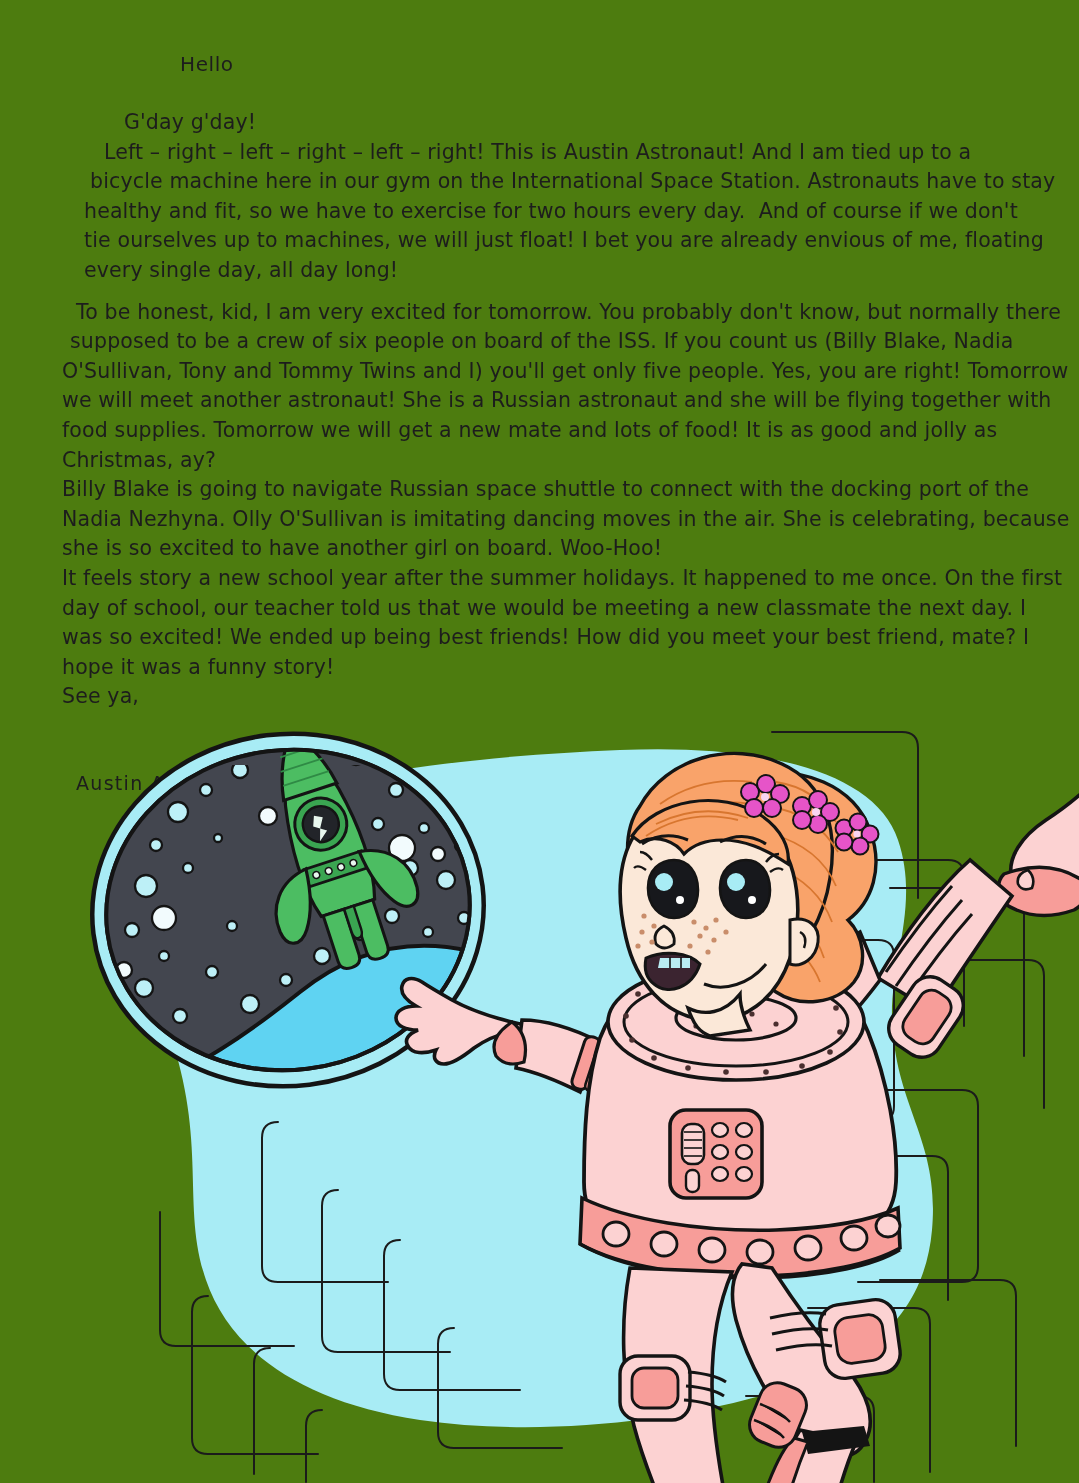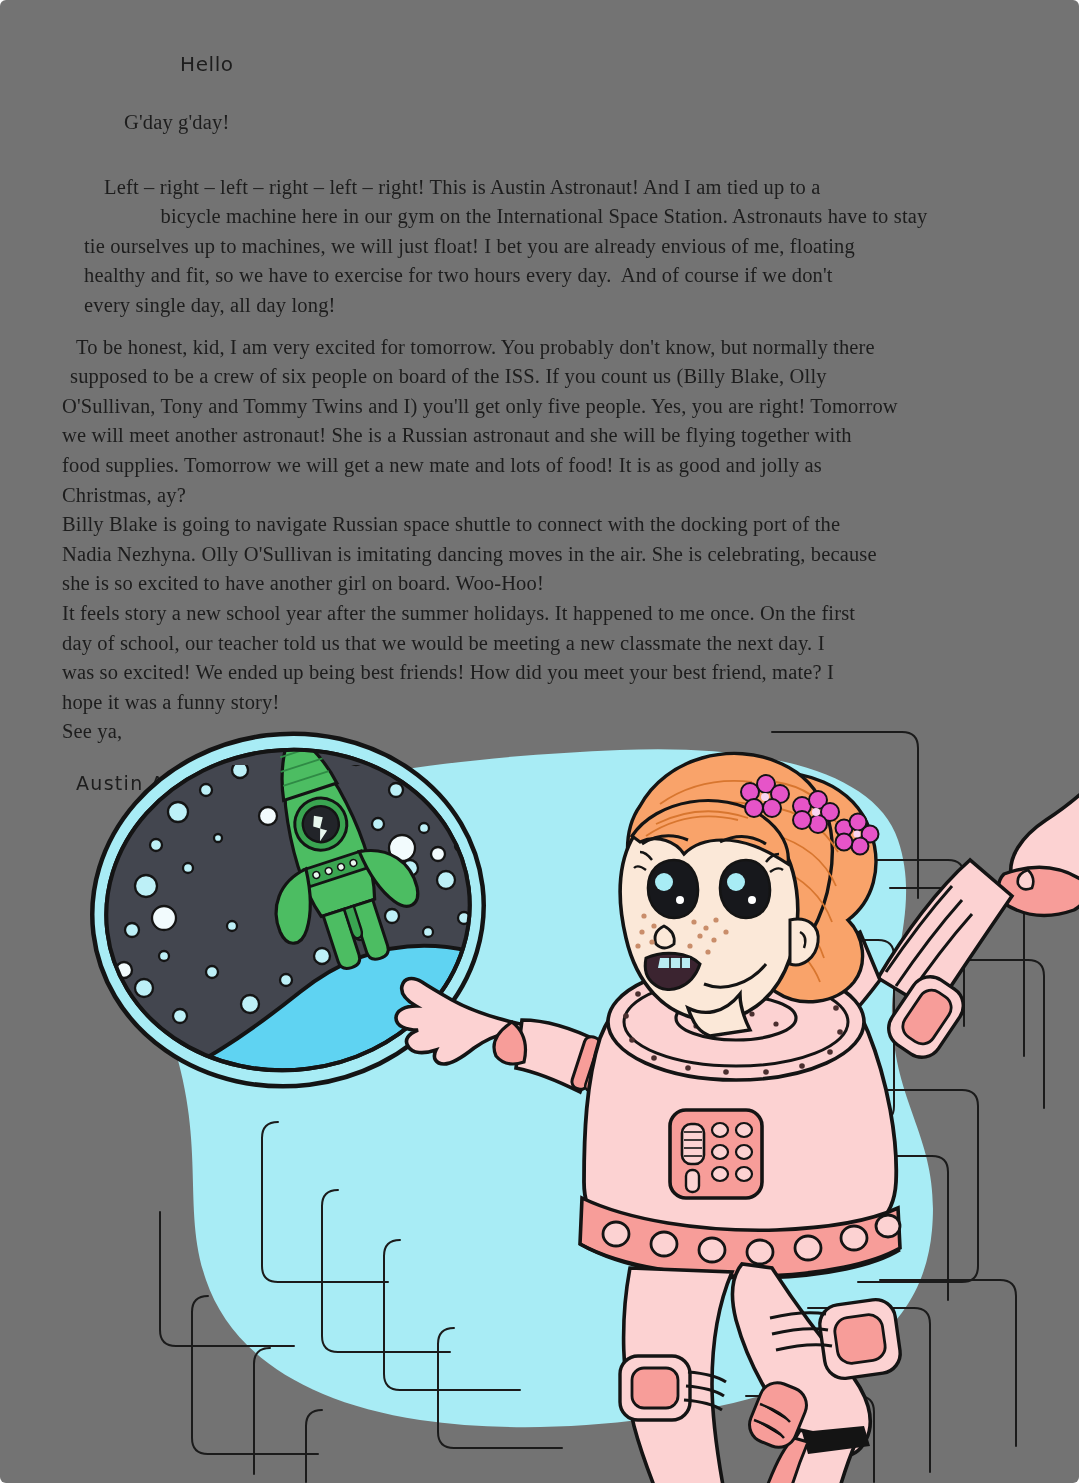--- a/index.html
+++ b/index.html
@@ -1,36 +1,36 @@
 <!DOCTYPE html>
 <html><head>
 <meta charset="utf-8">
 <style>
   html,body{margin:0;padding:0;background:#fff;}
   body{
     width:1079px;height:1483px;position:relative;overflow:hidden;
     font-family:"DejaVu Sans","Liberation Sans",sans-serif;
     color:#1a1a1a;
   }
-  .page{position:absolute;inset:0;background:#737373;border-radius:6px;}
+  .page{position:absolute;inset:0;background:#4d7c0f;}
 
   
   .salutation{
     position:absolute;left:180px;top:52px;
     font-size:20px;letter-spacing:.6px;color:#1d1d1d;
   }
   .letter{
     position:absolute;left:62px;top:108px;width:936px;
   }
   .ln{
     font-size:20.5px;line-height:29.6px;letter-spacing:.15px;
-    color:#1d1d1d;white-space:pre;font-family:Liberation Serif, serif;
+    color:#1d1d1d;white-space:pre;
   }
   .i1{padding-left:62px;}
-  .i2{padding-left:42px;margin-top:35px;}
+  .i2{padding-left:42px;}
   .i3{padding-left:28px;text-align:center;}
   .i4{padding-left:22px;}
   .i5{padding-left:14px;margin-top:12px;}
   .i6{padding-left:8px;}
   .i0{padding-left:0px;}
   .sig{
     position:absolute;left:76px;top:772px;
     font-size:19px;letter-spacing:1.3px;color:#1d1d1d;
   }
 
@@ -42,25 +42,25 @@
 <body>
 
 <div class="page">
 
   <div class="salutation">Hello</div>
 
   <div class="letter">
     <div class="ln i1">G'day g'day!</div>
     <div class="ln i2">Left – right – left – right – left – right! This is Austin Astronaut! And I am tied up to a</div>
     <div class="ln i3">bicycle machine here in our gym on the International Space Station. Astronauts have to stay</div>
+    <div class="ln i4">healthy and fit, so we have to exercise for two hours every day.  And of course if we don't</div>
     <div class="ln i4">tie ourselves up to machines, we will just float! I bet you are already envious of me, floating</div>
-    <div class="ln i4">healthy and fit, so we have to exercise for two hours every day.  And of course if we don't</div>
     <div class="ln i4">every single day, all day long!</div>
     <div class="ln i5">To be honest, kid, I am very excited for tomorrow. You probably don't know, but normally there</div>
-    <div class="ln i6">supposed to be a crew of six people on board of the ISS. If you count us (Billy Blake, Olly</div>
+    <div class="ln i6">supposed to be a crew of six people on board of the ISS. If you count us (Billy Blake, Nadia</div>
     <div class="ln i0">O'Sullivan, Tony and Tommy Twins and I) you'll get only five people. Yes, you are right! Tomorrow</div>
     <div class="ln i0">we will meet another astronaut! She is a Russian astronaut and she will be flying together with</div>
     <div class="ln i0">food supplies. Tomorrow we will get a new mate and lots of food! It is as good and jolly as</div>
     <div class="ln i0">Christmas, ay?</div>
     <div class="ln i0">Billy Blake is going to navigate Russian space shuttle to connect with the docking port of the</div>
     <div class="ln i0">Nadia Nezhyna. Olly O'Sullivan is imitating dancing moves in the air. She is celebrating, because</div>
     <div class="ln i0">she is so excited to have another girl on board. Woo-Hoo!</div>
     <div class="ln i0">It feels story a new school year after the summer holidays. It happened to me once. On the first</div>
     <div class="ln i0">day of school, our teacher told us that we would be meeting a new classmate the next day. I</div>
     <div class="ln i0">was so excited! We ended up being best friends! How did you meet your best friend, mate? I</div>

